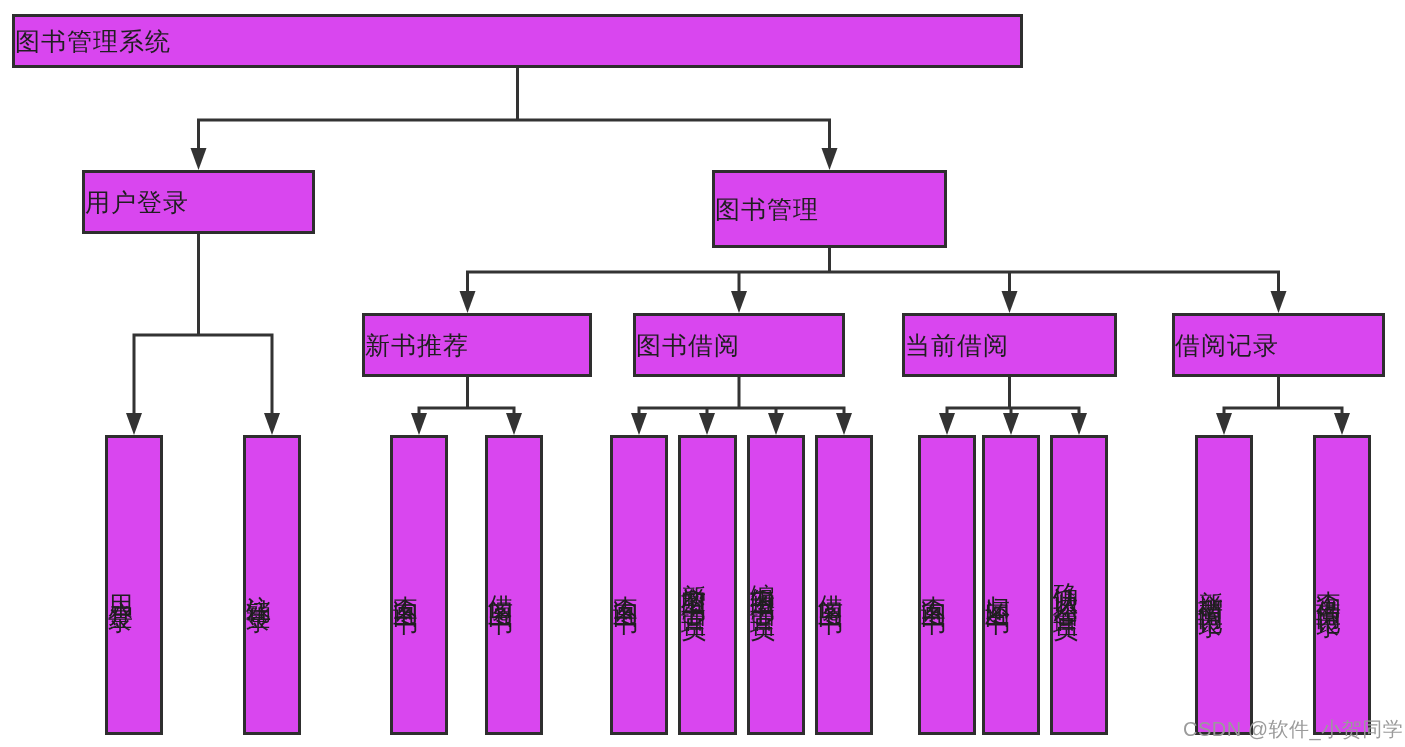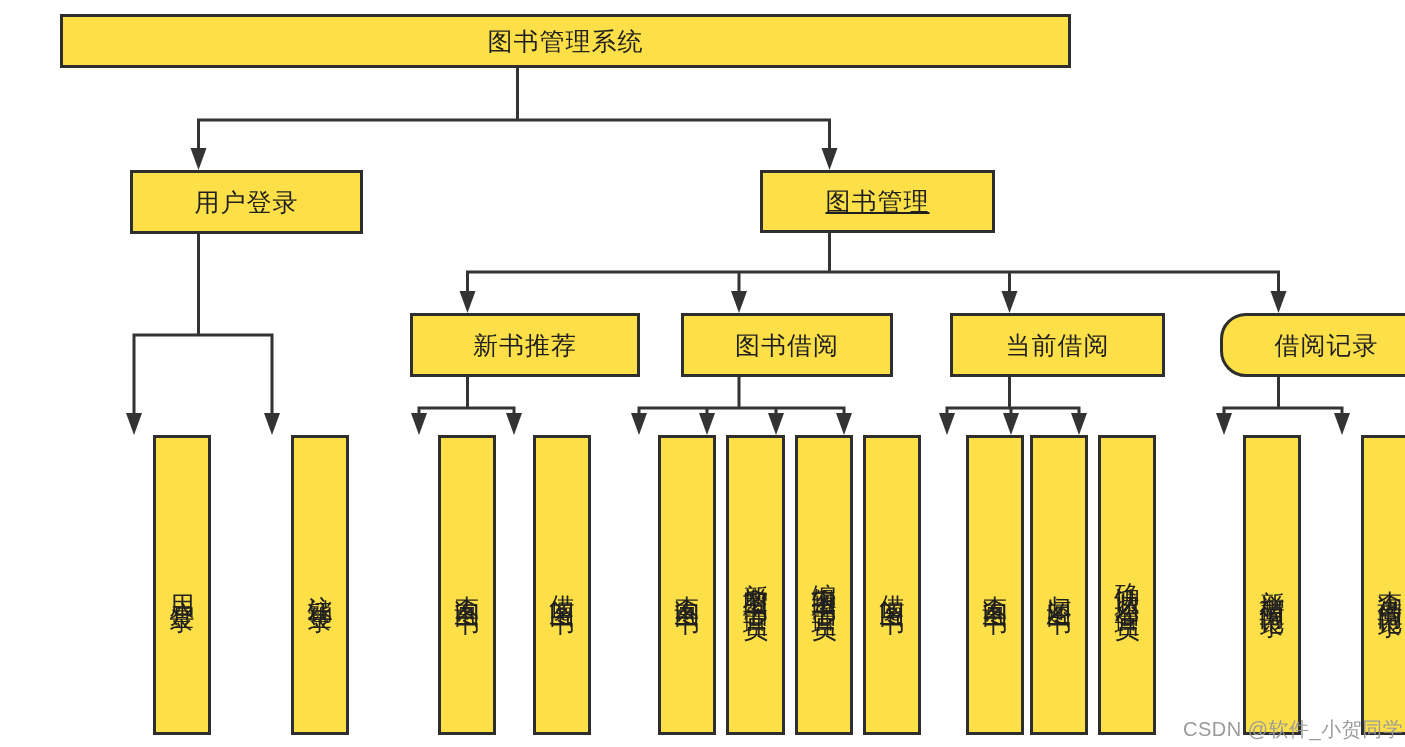--- a/index.html
+++ b/index.html
@@ -26,30 +26,29 @@
   }
   .edge {
     stroke: var(--line);
     stroke-width: 3;
     fill: none;
     stroke-linecap: square;
   }
   .arrowhead { fill: var(--line); stroke: none; }
   .box {
     position: absolute;
-    background: #fde047;
+    background: #d946ef;
     border: 3px solid var(--border);
     display: flex;
     align-items: center;
-    justify-content: center;
+    justify-content: flex-start;
     color: var(--text);
     font-size: 25px;
     line-height: 1;
     white-space: nowrap;
-    margin-left: 48px;
   }
   .box .hlabel { letter-spacing: 1px; }
   .leaf .vlabel {
     writing-mode: vertical-rl;
     text-orientation: mixed;
     letter-spacing: 5px;
     font-size: 25px;
     line-height: 1;
     max-height: 292px;
   }
@@ -108,34 +107,34 @@
     </g>
   </svg>
 
   <div class="box" style="left:12px; top:14px; width:1011px; height:54px;">
     <span class="hlabel">图书管理系统</span>
   </div>
 
   <div class="box" style="left:82px; top:170px; width:233px; height:64px;">
     <span class="hlabel">用户登录</span>
   </div>
-  <div class="box" style="left:712px; top:170px; width:235px; height:63px;text-decoration:underline;">
+  <div class="box" style="left:712px; top:170px; width:235px; height:78px;">
     <span class="hlabel">图书管理</span>
   </div>
 
   <div class="box" style="left:362px; top:313px; width:230px; height:64px;">
     <span class="hlabel">新书推荐</span>
   </div>
   <div class="box" style="left:902px; top:313px; width:215px; height:64px;">
     <span class="hlabel">当前借阅</span>
   </div>
   <div class="box" style="left:633px; top:313px; width:212px; height:64px;">
     <span class="hlabel">图书借阅</span>
   </div>
-  <div class="box" style="left:1172px; top:313px; width:213px; height:64px;border-radius:26px;">
+  <div class="box" style="left:1172px; top:313px; width:213px; height:64px;">
     <span class="hlabel">借阅记录</span>
   </div>
 
   <div class="box leaf" style="left:105px; top:435px; width:58px; height:300px;">
     <span class="vlabel">用户登录</span>
   </div>
   <div class="box leaf" style="left:243px; top:435px; width:58px; height:300px;">
     <span class="vlabel">注销登录</span>
   </div>
 

